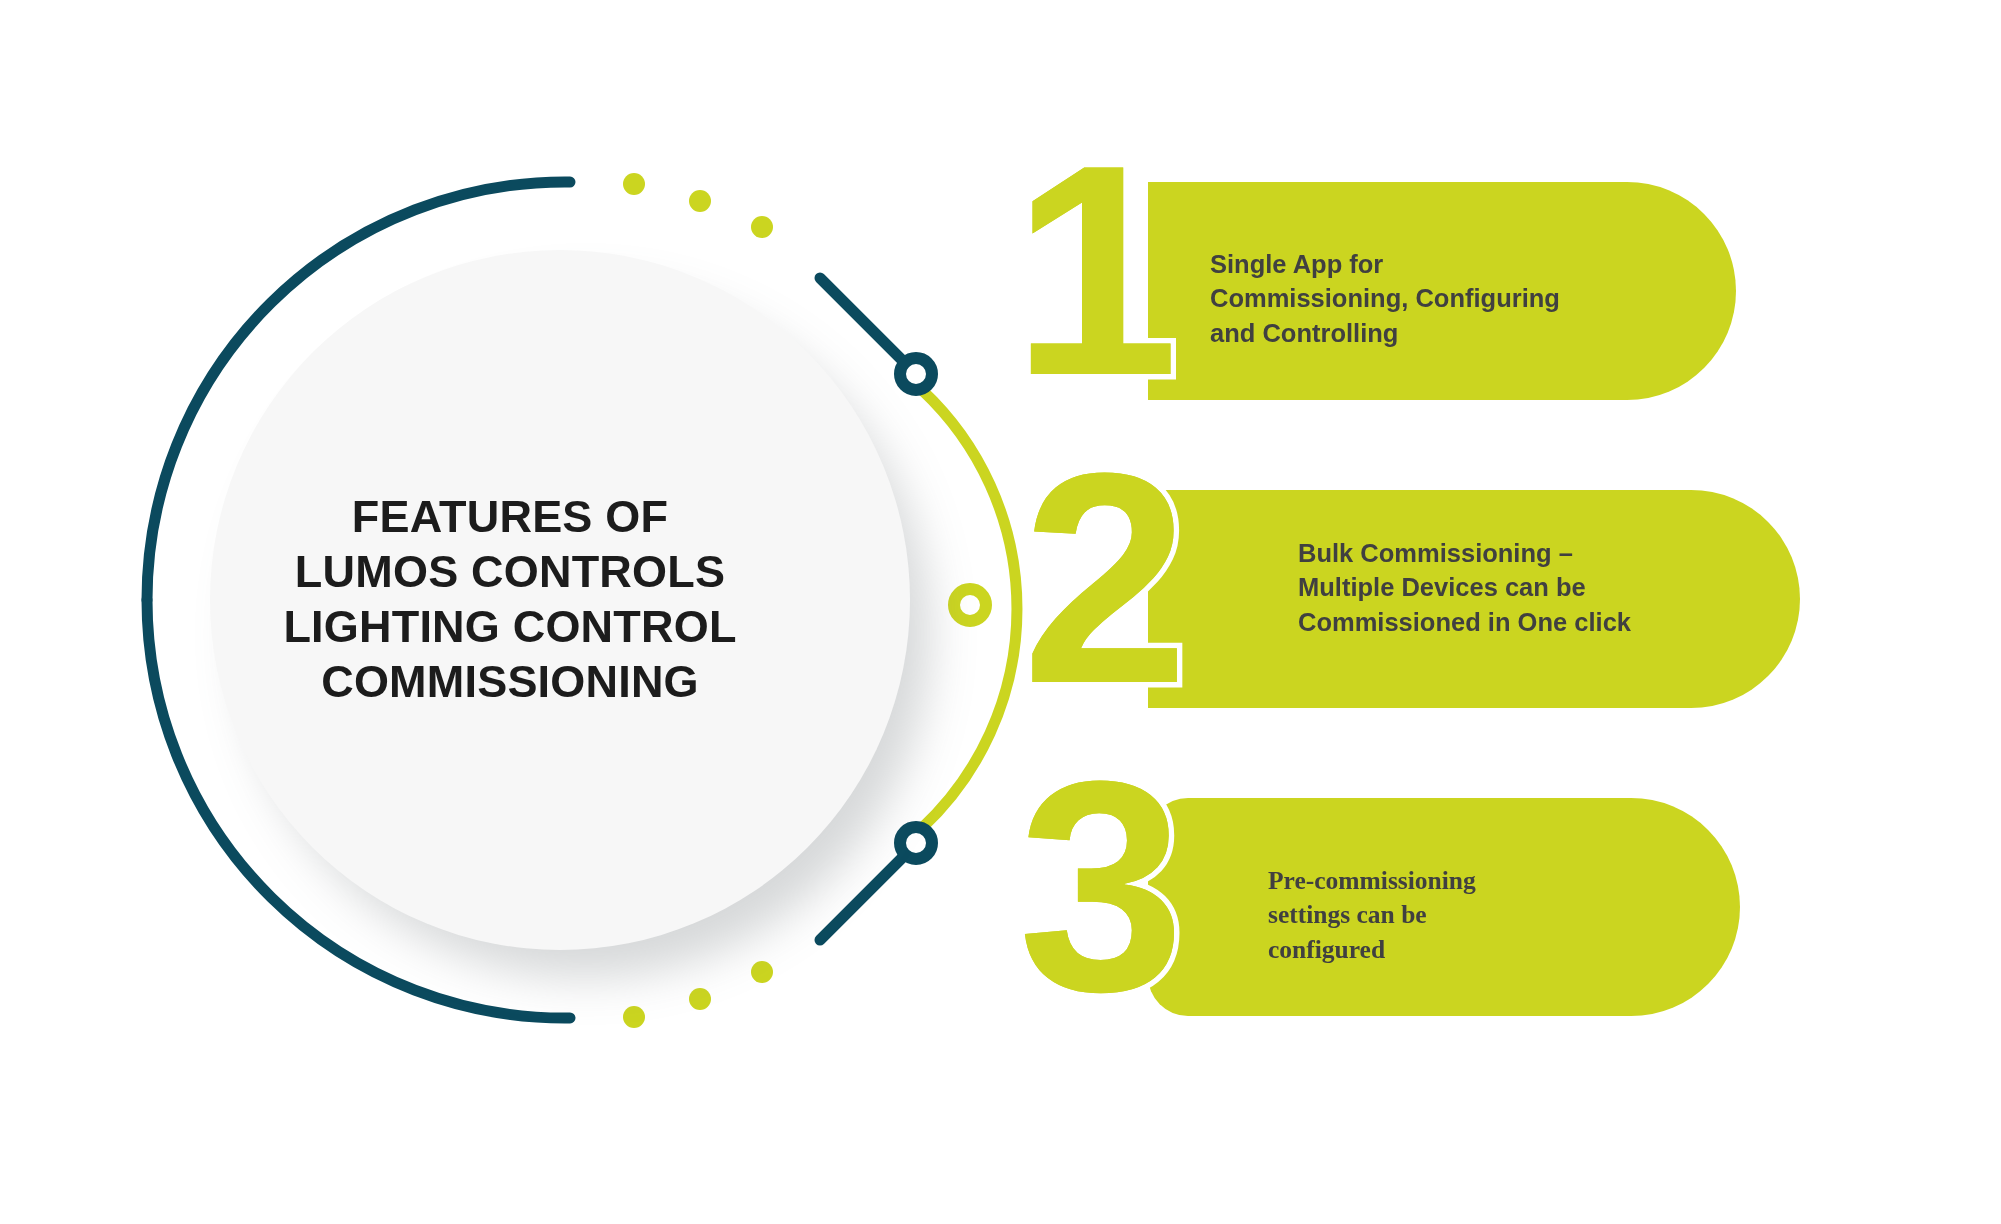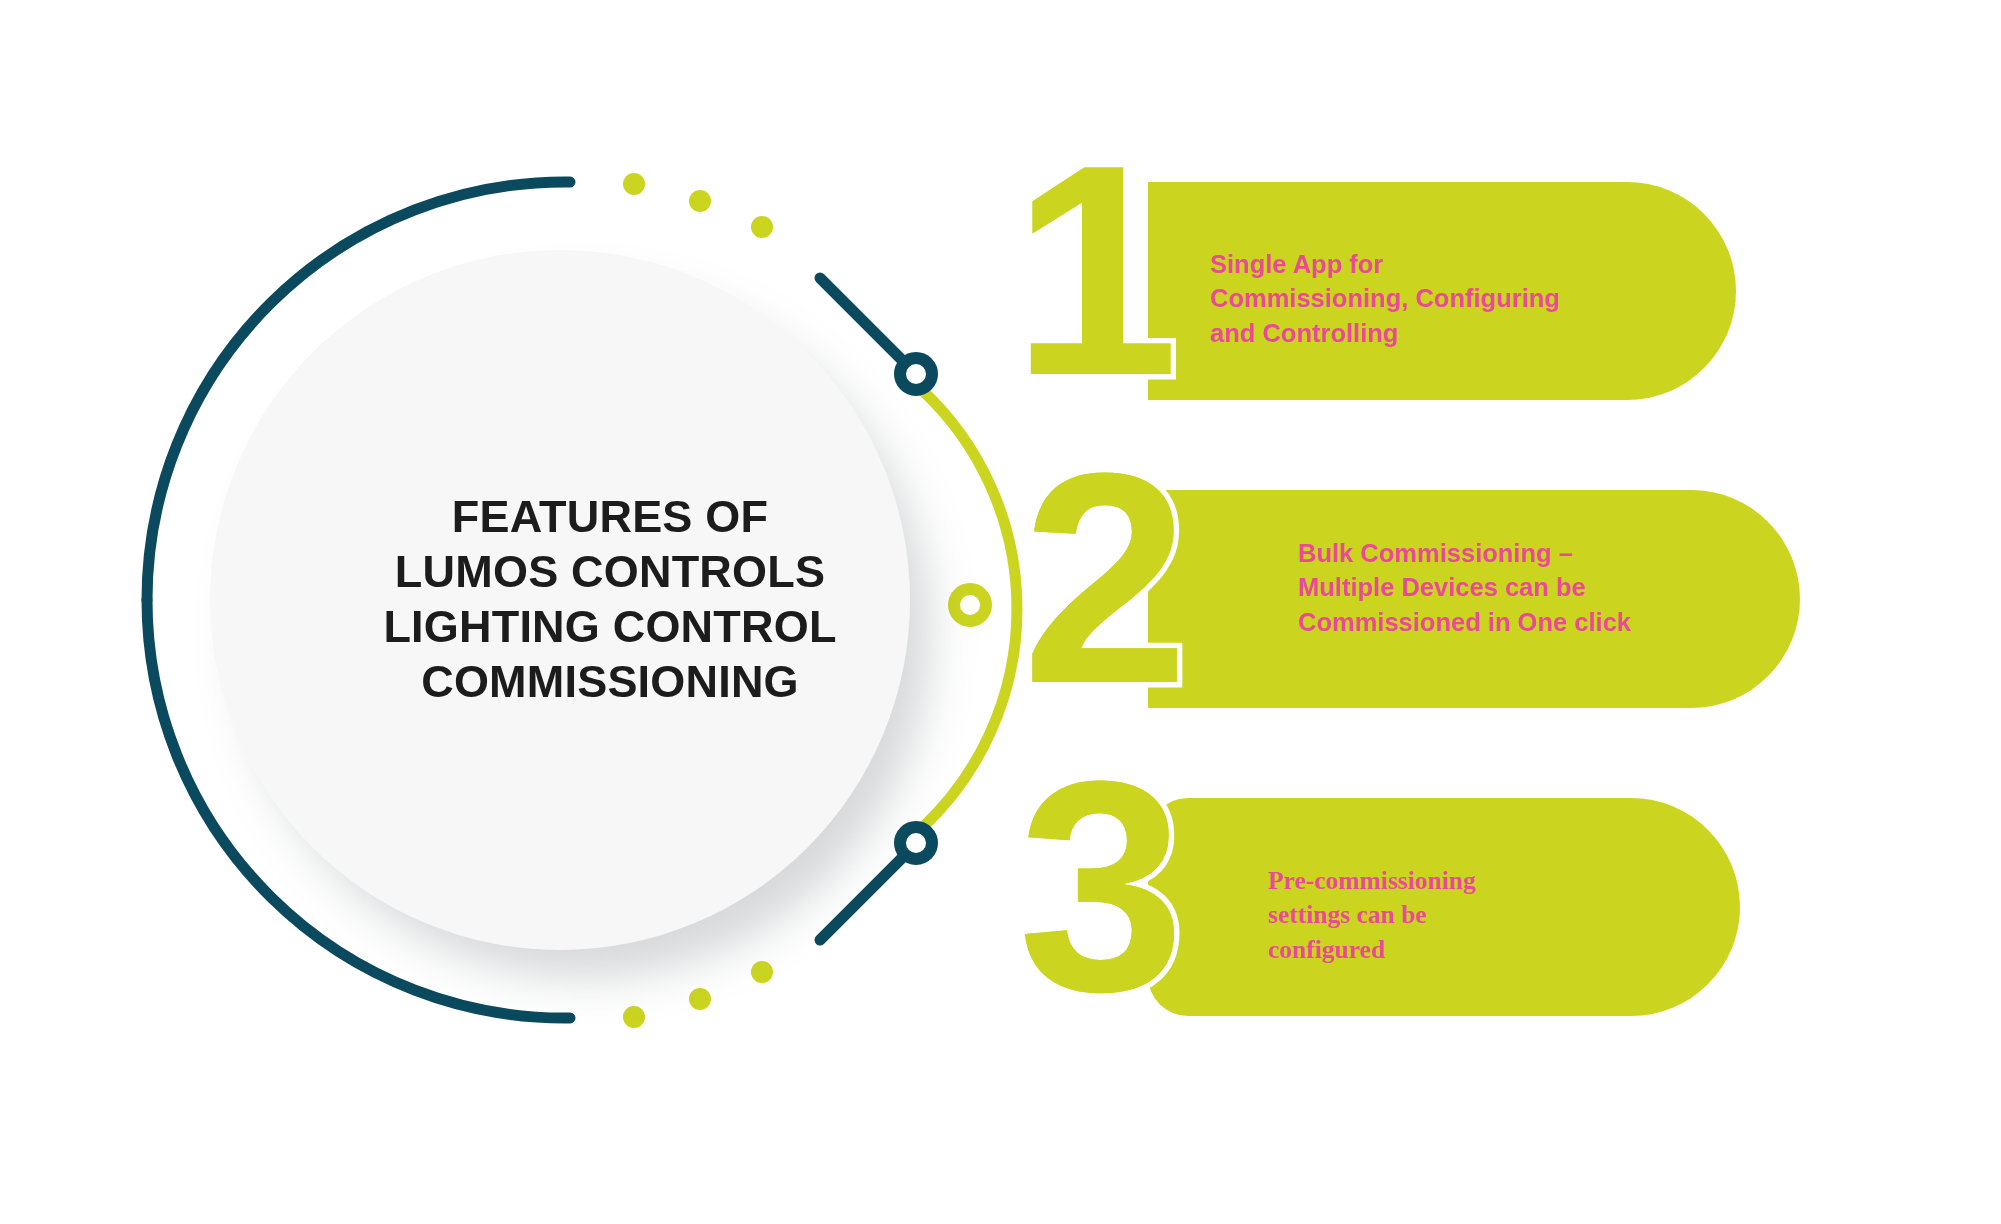--- a/index.html
+++ b/index.html
@@ -46,21 +46,21 @@
     box-shadow: 26px 34px 46px -6px rgba(120,125,130,0.30);
   }
   #headline {
     position: absolute;
     left: 210px;
     top: 250px;
     width: 700px;
     height: 700px;
     display: flex;
     align-items: center;
-    justify-content: flex-end;
+    justify-content: flex-start;
   }
   #headline-text {
     width: 600px;
     text-align: center;
     font-size: 45px;
     font-weight: 700;
     line-height: 1.22;
     letter-spacing: 0.2px;
     color: #1c1c1c;
     text-transform: uppercase;
@@ -104,21 +104,21 @@
     letter-spacing: -6px;
     z-index: 4;
     user-select: none;
   }
   .row-text {
     position: absolute;
     z-index: 5;
     font-size: 25.5px;
     font-weight: 700;
     line-height: 1.35;
-    color: #ec4899;
+    color: #404040;
     white-space: pre-line;
   }
 </style>
 </head>
 <body>
 
 <div id="canvas">
 
   <div id="circle-cluster">
 

